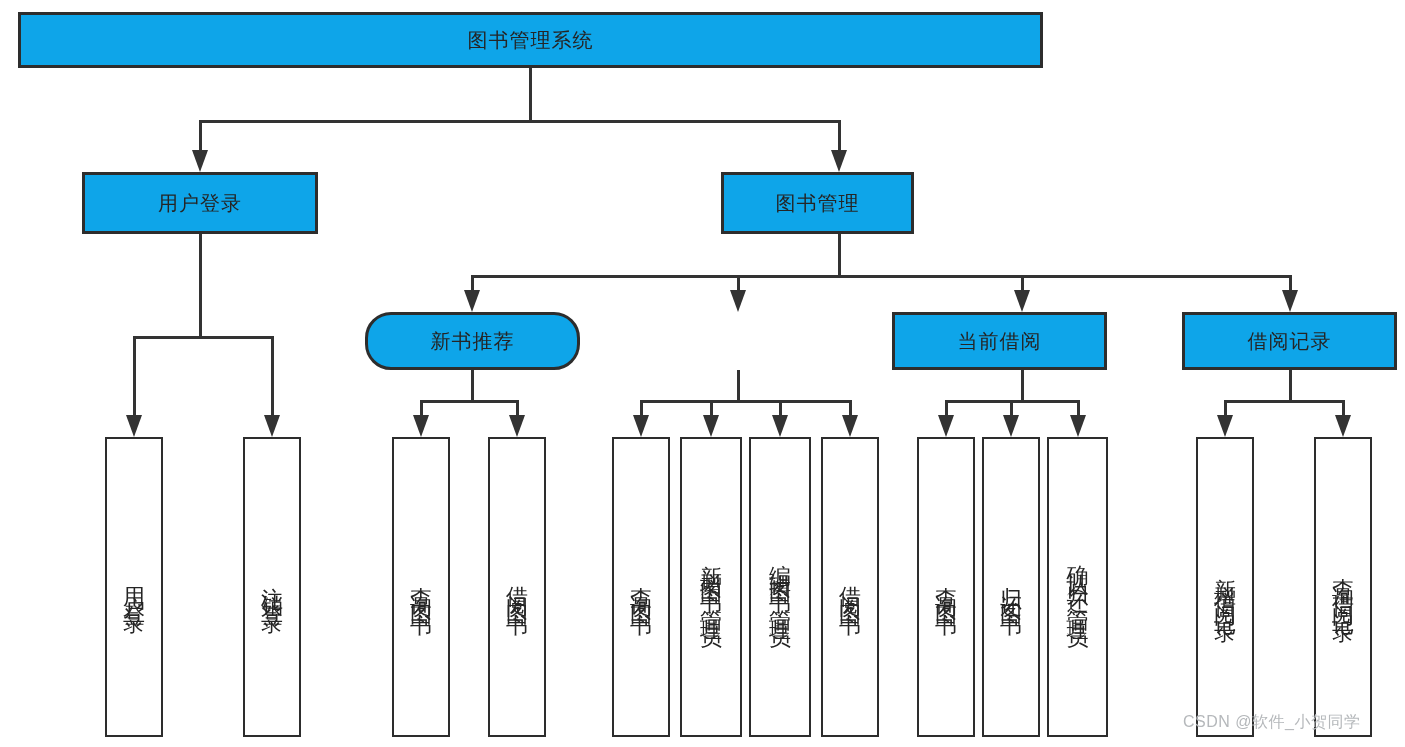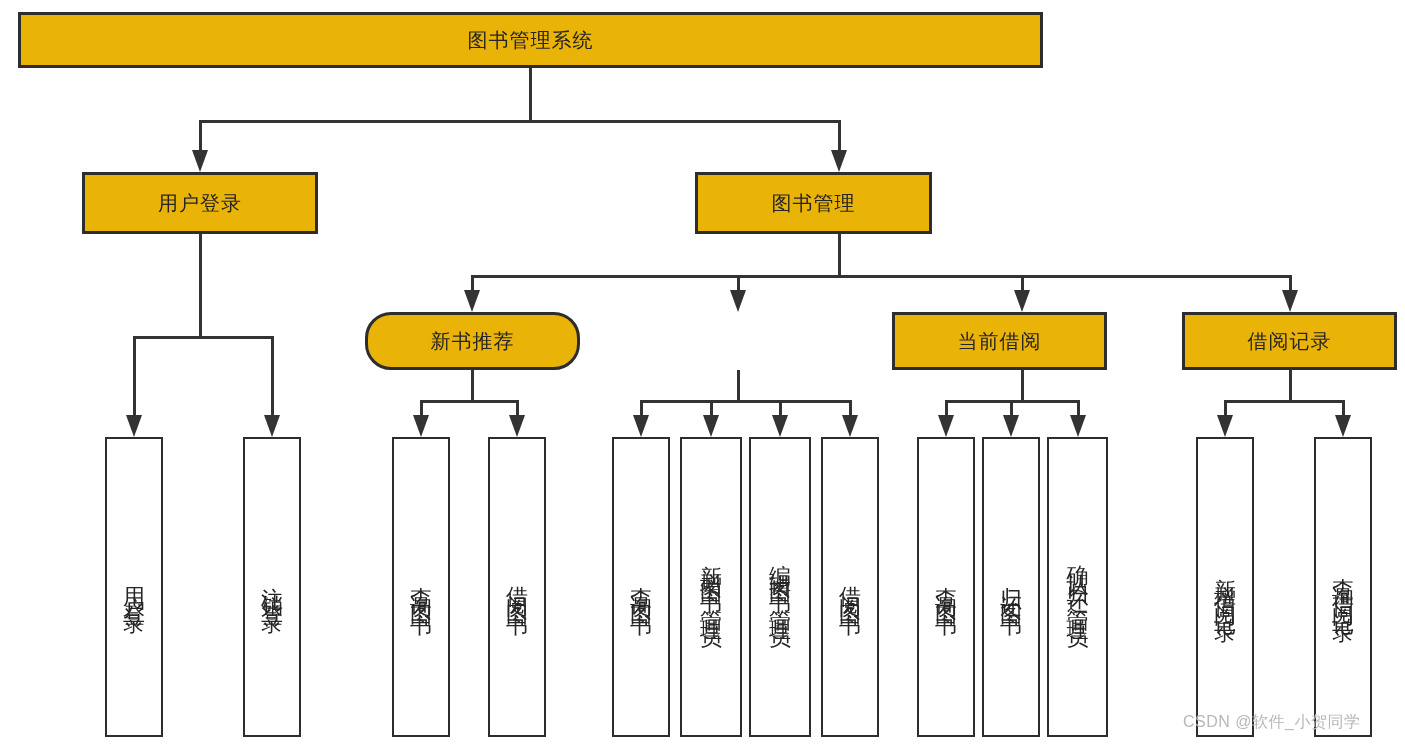--- a/index.html
+++ b/index.html
@@ -7,21 +7,21 @@
   body { font-family: "Liberation Sans", "DejaVu Sans", sans-serif; }
   #canvas {
     position: relative;
     width: 1405px;
     height: 747px;
     background: #ffffff;
     overflow: hidden;
   }
   .box {
     position: absolute;
-    background: #eab308;
+    background: #0ea5e9;
     border: 3px solid var(--box-border, #2d2d2d);
     display: flex;
     align-items: center;
     justify-content: center;
     color: var(--text, #252525);
     font-size: 20px;
     letter-spacing: 1px;
     white-space: nowrap;
   }
   .vbox {
@@ -72,21 +72,21 @@
   <div class="vline" style="left:529px; top:68px; height:52px;"></div>
   <div class="hline" style="left:199px; top:120px; width:642px;"></div>
   <div class="vline" style="left:199px; top:120px; height:32px;"></div>
   <div class="arrow" style="left:192px; top:150px;"></div>
   <div class="vline" style="left:838px; top:120px; height:32px;"></div>
   <div class="arrow" style="left:831px; top:150px;"></div>
 
   <div class="box" style="left:82px; top:172px; width:236px; height:62px;">
     <span>用户登录</span>
   </div>
-  <div class="box" style="left:695px; top:172px; width:237px; height:62px;text-align:right;">
+  <div class="box" style="left:721px; top:172px; width:193px; height:62px;text-align:right;">
     <span>图书管理</span>
   </div>
 
   <div class="vline" style="left:199px; top:234px; height:102px;"></div>
   <div class="hline" style="left:133px; top:336px; width:141px;"></div>
   <div class="vline" style="left:133px; top:336px; height:81px;"></div>
   <div class="arrow" style="left:126px; top:415px;"></div>
   <div class="vline" style="left:271px; top:336px; height:81px;"></div>
   <div class="arrow" style="left:264px; top:415px;"></div>
 

